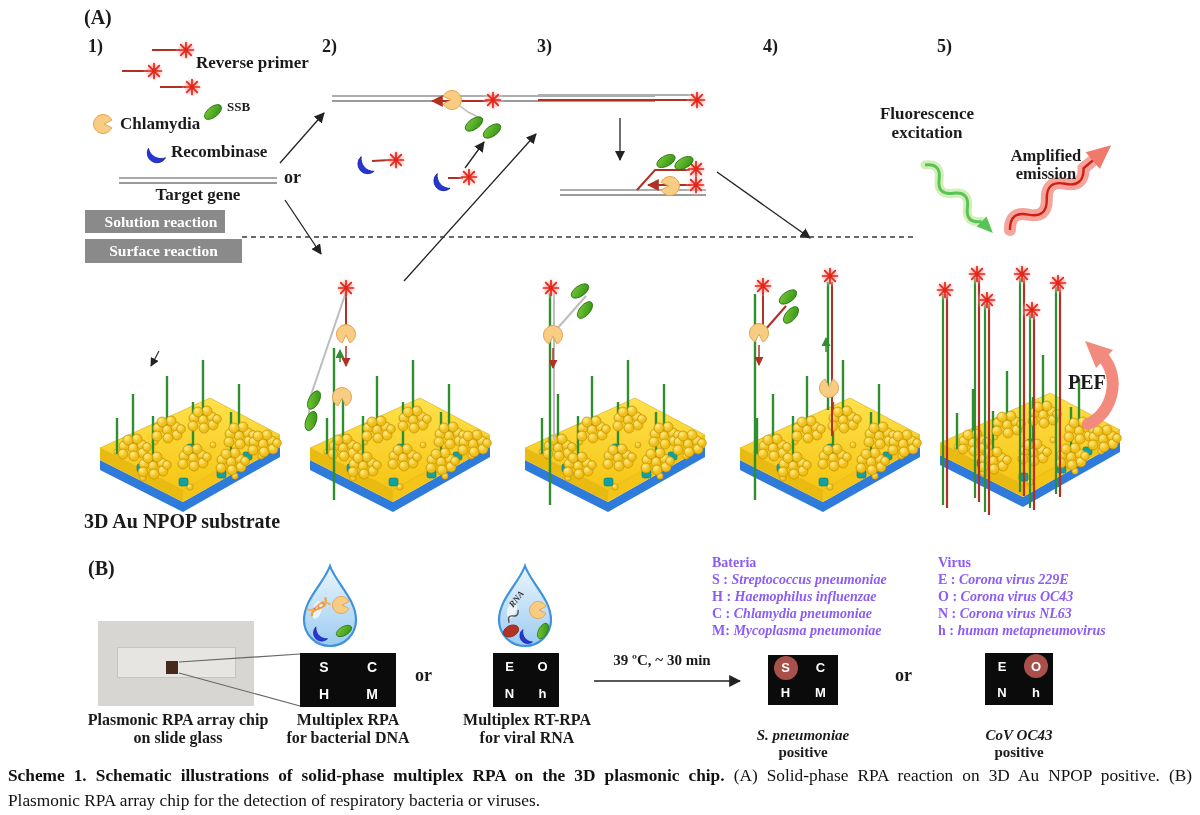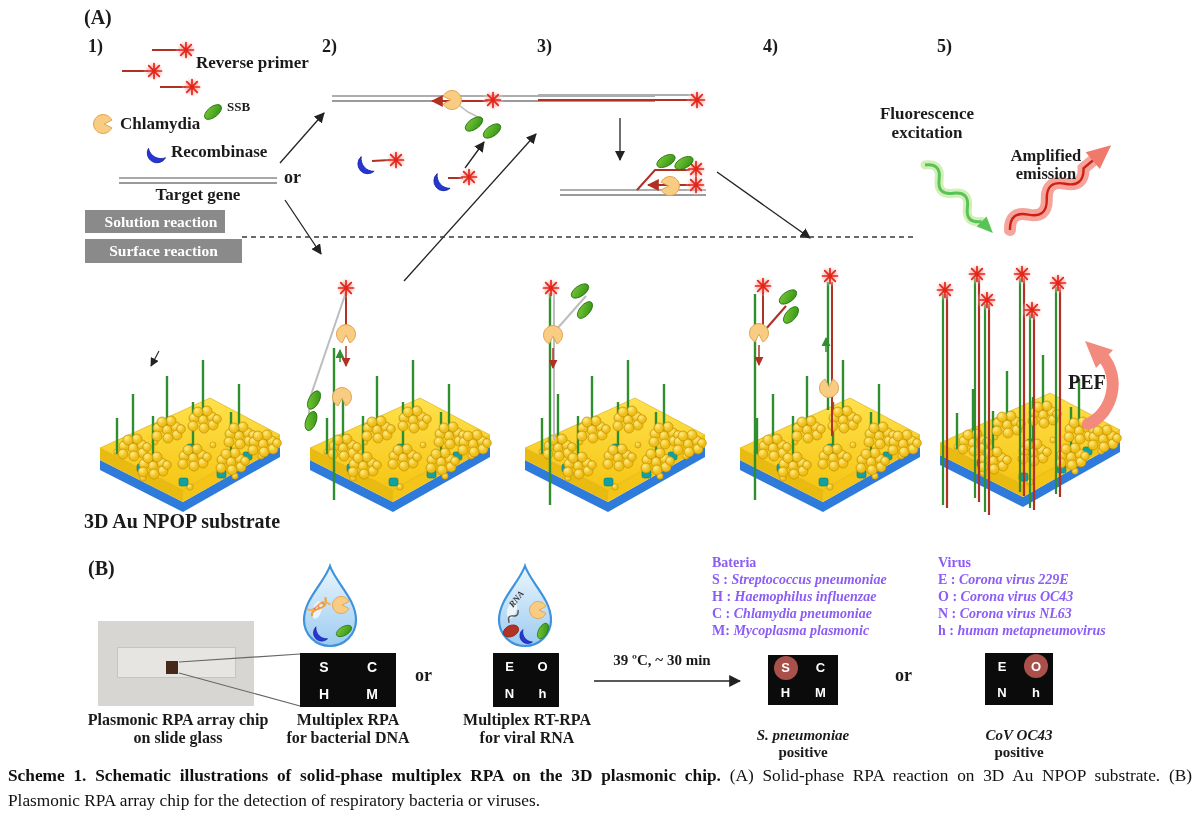--- a/index.html
+++ b/index.html
@@ -376,21 +376,21 @@
   <div class="t ctr" style="left:527px;top:711px;font-size:16px;">Multiplex RT-RPA
 for viral RNA</div>
 
   <div class="t ctr" style="left:662px;top:652px;font-size:15px;white-space:nowrap;text-align:right;">39 ºC, ~ 30 min</div>
 
   <div class="bluelist" style="left:712px;top:554px;">
     <div>Bateria</div>
     <div><span>S :</span> <span class="nm">Streptococcus pneumoniae</span></div>
     <div><span>H :</span> <span class="nm">Haemophilus influenzae</span></div>
     <div><span>C :</span> <span class="nm">Chlamydia pneumoniae</span></div>
-    <div><span>M:</span> <span class="nm">Mycoplasma plasmonic</span></div>
+    <div><span>M:</span> <span class="nm">Mycoplasma pneumoniae</span></div>
   </div>
 
   <div class="bluelist" style="left:938px;top:554px;">
     <div>Virus</div>
     <div><span>E :</span> <span class="nm">Corona virus 229E</span></div>
     <div><span>O :</span> <span class="nm">Corona virus OC43</span></div>
     <div><span>N :</span> <span class="nm">Corona virus NL63</span></div>
     <div><span>h :</span> <span class="nm">human metapneumovirus</span></div>
   </div>
 
@@ -414,17 +414,17 @@
         <span>O</span>
       </span>
     <span>N</span>
     <span>h</span>
   </div>
   <div class="t ctr rescap" style="left:1019px;top:710px;font-size:15px;">
     <span class="nm">CoV OC43</span><br><span>positive</span>
   </div>
 
   <div id="caption">
-    <div id="cap-line1"><b>Scheme 1. Schematic illustrations of solid-phase multiplex RPA on the 3D plasmonic chip.</b><span> (A) Solid-phase RPA reaction on 3D Au NPOP substrate. (B)</span></div>
+    <div id="cap-line1"><b>Scheme 1. Schematic illustrations of solid-phase multiplex RPA on the 3D plasmonic chip.</b><span> (A) Solid-phase RPA reaction on 3D Au NPOP positive. (B)</span></div>
     <div id="cap-line2">Plasmonic RPA array chip for the detection of respiratory bacteria or viruses.</div>
   </div>
 
 </div>
 
 </body></html>

